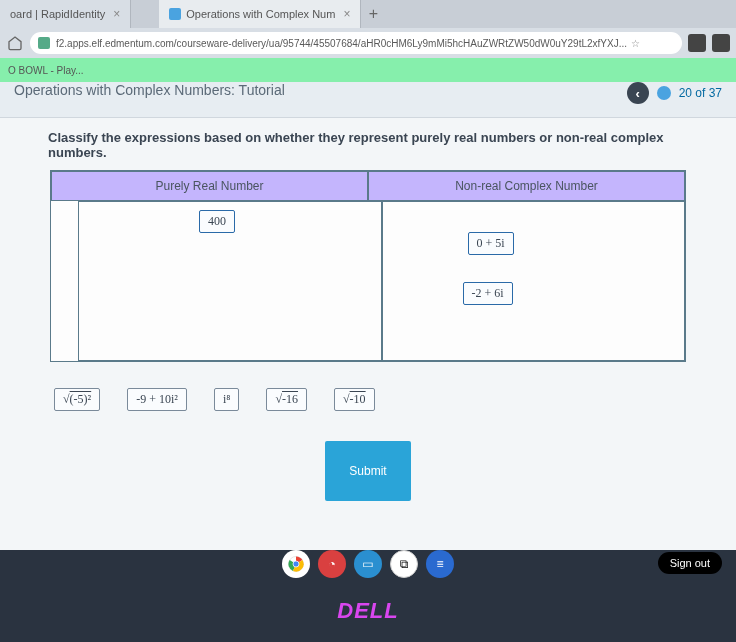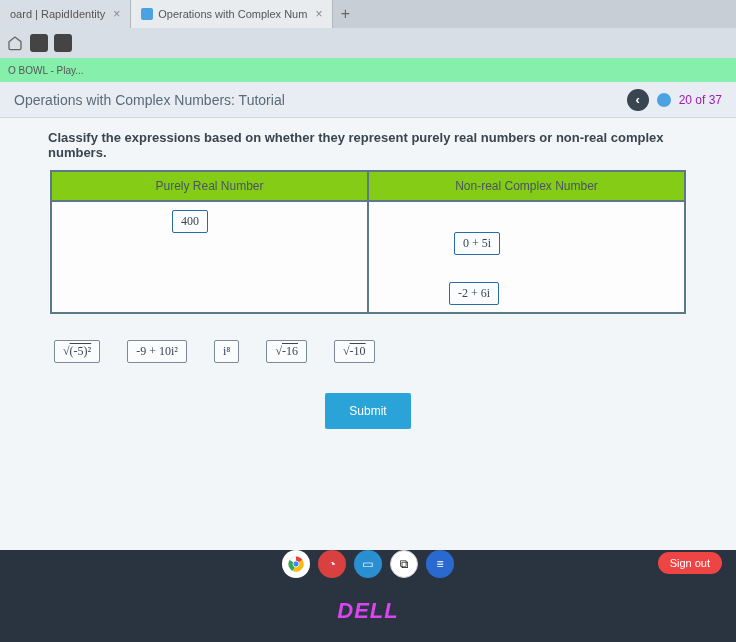--- a/index.html
+++ b/index.html
@@ -1,68 +1,68 @@
 <!DOCTYPE html>
 <html><head>
 <meta charset="utf-8">
 <style>
   * { box-sizing: border-box; margin: 0; padding: 0; }
   body { font-family: Arial, sans-serif; background: #2a3340; width: 736px; height: 642px; overflow: hidden; position: relative; }
   
   .browser-chrome { background: #d8dee5; height: 82px; }
   .tabbar { display: flex; align-items: center; height: 28px; background: #c8ced6; padding-left: 0; }
   .tab { display: flex; align-items: center; height: 28px; padding: 0 10px; font-size: 11px; color: #555; border-right: 1px solid #b0b6be; background: #d8dee5; }
-  .tab.active { background: #e8ecef; }
+  .tab.active { background: #e8ecef; margin-left: 28px; }
   .tab .close { margin-left: 8px; font-size: 12px; color: #888; }
   .tab-icon { width: 12px; height: 12px; margin-right: 5px; border-radius: 2px; }
   .addtab { width: 24px; text-align: center; color: #666; font-size: 16px; }
   
   .addrbar { display: flex; align-items: center; height: 30px; padding: 0 6px; gap: 6px; background: #d8dee5; }
   .home-icon { width: 18px; height: 18px; color: #666; display: flex; align-items: center; justify-content: center; }
   .url-pill { flex: 1; background: #fff; border-radius: 14px; height: 22px; display: flex; align-items: center; padding: 0 8px; font-size: 10px; color: #5a5a5a; overflow: hidden; white-space: nowrap; }
   .url-pill .lock { width: 12px; height: 12px; background: #5a8; border-radius: 2px; margin-right: 6px; flex-shrink: 0; }
   .star { color: #888; margin-left: 4px; flex-shrink: 0; }
   .ext-ico { width: 18px; height: 18px; background: #444; border-radius: 3px; }
   
   .bmbar { height: 24px; background: #86efac; display: flex; align-items: center; padding: 0 8px; font-size: 10px; color: #555; }
   
   .content { background: #f3f6f8; height: 468px; position: relative; }
   
-  .page-header { background: #e7edf2; height: 36px; display: flex; align-items: center; padding: 0 14px; border-bottom: 1px solid #d0d7de; }
+  .page-header { background: #e7edf2; height: 36px; display: flex; align-items: flex-start; padding: 0 14px; border-bottom: 1px solid #d0d7de; }
   .page-title { font-size: 14px; color: #5b6a78; font-weight: normal; }
   .hdr-right { margin-left: auto; display: flex; align-items: center; gap: 8px; }
   .nav-back { width: 22px; height: 22px; background: #3a4552; border-radius: 50%; color: #fff; display: flex; align-items: center; justify-content: center; font-size: 13px; font-weight: bold; }
   .dot-blue { width: 14px; height: 14px; background: #4aa3e0; border-radius: 50%; }
-  .progress { font-size: 12px; color: #a21caf; }
+  .progress { font-size: 12px; color: #0369a1; }
   
   .instruction { padding: 12px 30px 10px 48px; font-size: 13px; color: #3a4552; font-weight: bold; }
   
   .work-area { margin: 0 50px; }
   
   .drop-table { border: 1px solid #5a7a8a; background: #fdfdfd; }
-  .dt-head { display: flex; background: #84cc16; }
+  .dt-head { display: flex; background: #c4b5fd; }
   .dt-head > div { flex: 1; text-align: center; padding: 7px; font-size: 12px; color: #4a5560; border: 1px solid #5a7a8a; }
-  .dt-body { display: flex; height: 112px; }
+  .dt-body { display: flex; height: 160px; margin-left: 27px; }
   .dt-cell { flex: 1; border: 1px solid #5a7a8a; padding: 10px; position: relative; }
   
   .chip { display: inline-block; border: 1.5px solid #2a6aa8; background: #fafcfe; padding: 3px 8px; font-size: 12px; color: #3a4552; border-radius: 2px; font-family: 'Times New Roman', serif; }
   .chip.placed1 { position: absolute; top: 8px; left: 120px; }
   .chip.placed2 { position: absolute; top: 30px; left: 85px; }
   .chip.placed3 { position: absolute; top: 80px; left: 80px; }
   
   .chip-row { display: flex; gap: 27px; margin: 26px 0 0 4px; align-items: center; }
   .chip-row .chip { border-color: #7a8a9a; }
   
   .submit-wrap { text-align: center; margin-top: 30px; }
-  .submit-btn { background: #2aa4d8; color: #fff; border: none; padding: 11px 24px; font-size: 12px; border-radius: 2px; }
+  .submit-btn { background: #2aa4d8; color: #fff; border: none; padding: 23px 24px; font-size: 12px; border-radius: 2px; }
   
   .taskbar { position: absolute; bottom: 64px; left: 50%; transform: translateX(-50%); display: flex; gap: 8px; align-items: center; }
   .tb-ico { width: 28px; height: 28px; border-radius: 50%; display: flex; align-items: center; justify-content: center; font-size: 12px; }
   
-  .signout { position: absolute; right: 14px; bottom: 68px; background: #ef4444; color: #fff; border: none; padding: 5px 12px; font-size: 11px; border-radius: 12px; }
+  .signout { position: absolute; right: 14px; bottom: 68px; background: #000000; color: #fff; border: none; padding: 5px 12px; font-size: 11px; border-radius: 12px; }
   
   .dell-logo { position: absolute; bottom: 18px; left: 50%; transform: translateX(-50%); color: #d946ef; font-size: 22px; font-weight: bold; letter-spacing: 1px; font-style: italic; }
   
   .sqrt { font-family: 'Times New Roman', serif; }
   .sqrt::before { content: "√"; }
   .overline { text-decoration: overline; }
 </style>
 </head>
 <body>
 
@@ -77,20 +77,25 @@
       <span>Operations with Complex Num</span>
       <span class="close">×</span>
     </div>
     <div class="addtab">+</div>
   </div>
   <div class="addrbar">
     <div class="home-icon">
       <svg width="16" height="16" viewBox="0 0 24 24" fill="none" stroke="#666" stroke-width="2">
           <path d="M3 10l9-7 9 7v10a2 2 0 01-2 2H5a2 2 0 01-2-2V10z"></path>
         </svg>
+    </div>
+    <div class="url-pill">
+      <div class="lock"></div>
+      <span>f2.apps.elf.edmentum.com/courseware-delivery/ua/95744/45507684/aHR0cHM6Ly9mMi5hcHAuZWRtZW50dW0uY29tL2xfYXJ...</span>
+      <span class="star">☆</span>
     </div>
     <div class="ext-ico"></div>
     <div class="ext-ico"></div>
   </div>
   <div class="bmbar">
     <span>O BOWL - Play...</span>
   </div>
 </div>
 
 <div class="content">

